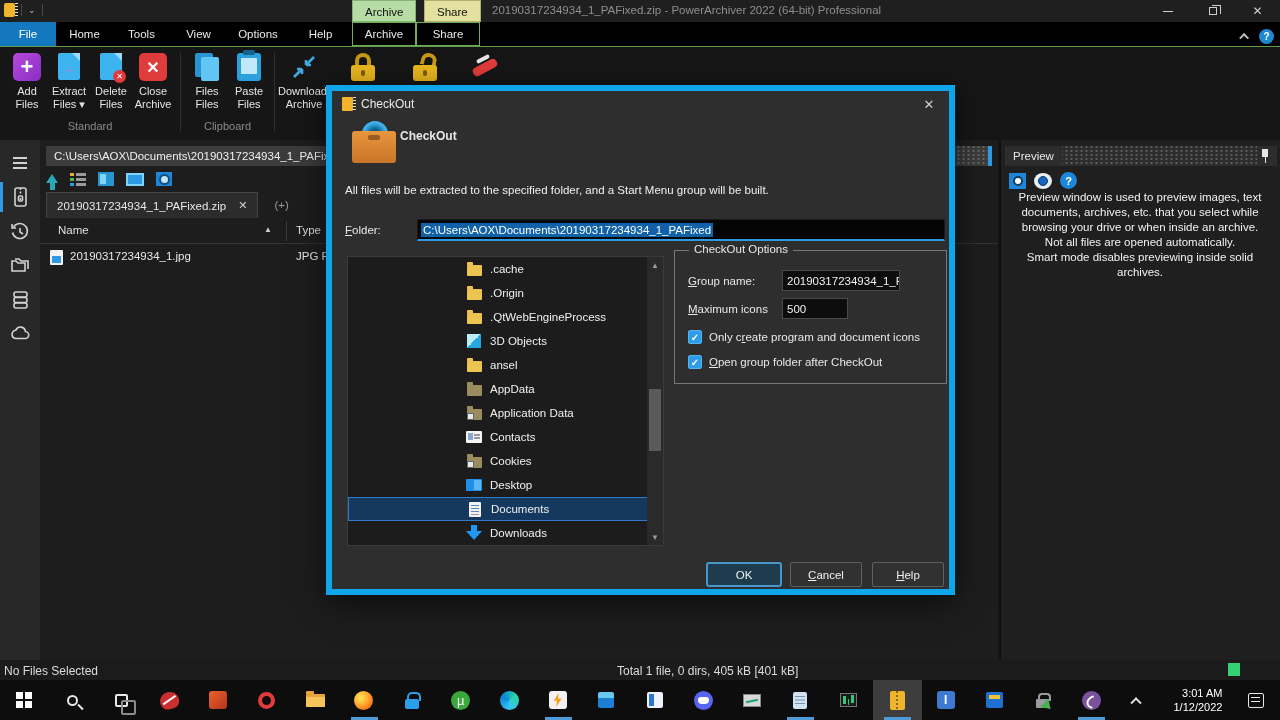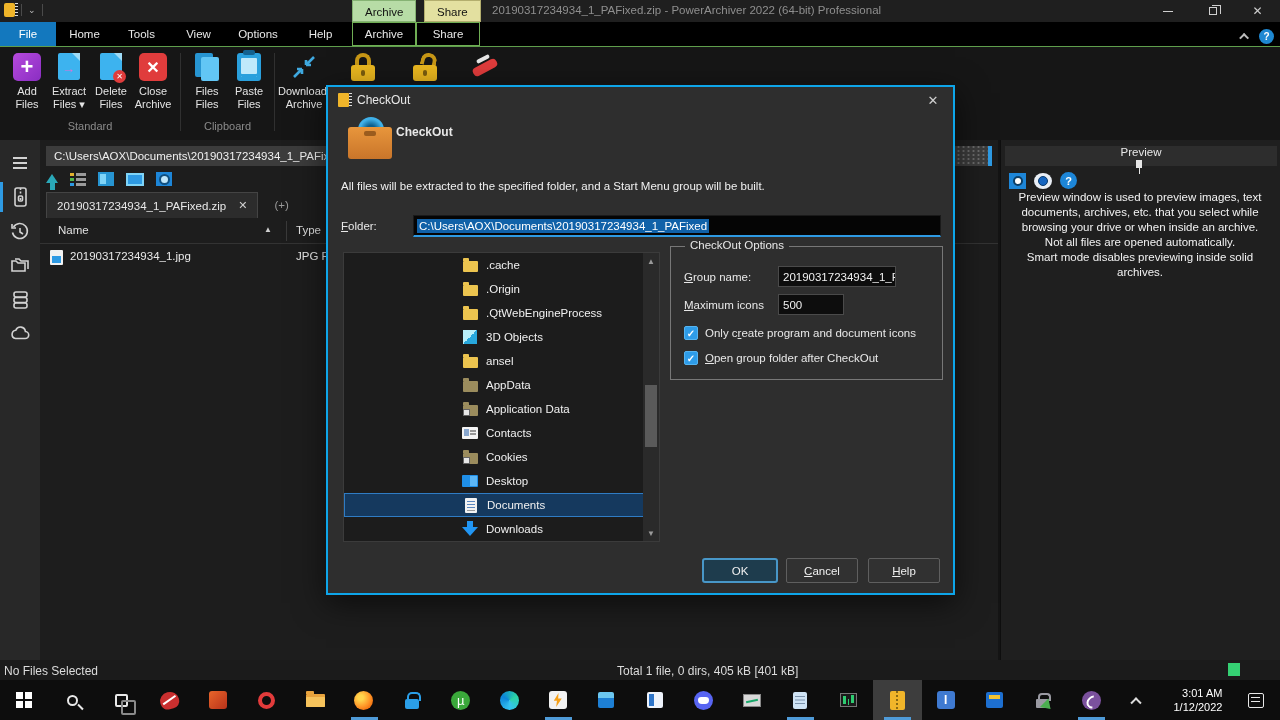--- a/index.html
+++ b/index.html
@@ -116,21 +116,21 @@
   #colheads .csep { position:absolute; left:246px; top:3px; width:1px; height:20px; background:#3a3a3a; }
   #colheads .ctype { position:absolute; left:256px; top:6px; }
   #filerow { position:absolute; left:0; top:106px; width:958px; height:24px; font-size:11.5px; }
   .jpgicon { position:absolute; left:10px; top:4px; width:13px; height:15px; background:#f2f2f2; border-radius:1px; }
   .jpgicon::after { content:""; position:absolute; left:2px; top:6px; width:9px; height:7px; background:#2e9ae3; }
   #filerow .fname { position:absolute; left:30px; top:4px; }
   #filerow .ftype { position:absolute; left:256px; top:4px; }
 
   
   #preview { position:absolute; left:1000px; top:140px; width:280px; height:520px; background:#1f1f1f; border-left:1px solid #0e0e0e; }
-  #pv-head { position:absolute; left:4px; top:6px; width:272px; height:20px; background:#2d2d2d; display:flex; align-items:center; font-size:11.5px;flex-direction:column; }
+  #pv-head { position:absolute; left:4px; top:6px; width:272px; height:20px; background:#2d2d2d; display:flex; align-items:center; font-size:11.5px; }
   #pv-head .t { padding:0 8px; }
   #pv-head .grip { flex:1; height:100%;
     background-image:radial-gradient(circle,#5e5e5e 1px, transparent 1.2px); background-size:5px 4px; background-position:2px 3px; }
   .pin { width:16px; height:18px; position:relative; margin-right:4px; }
   .pin::before { content:""; position:absolute; left:5px; top:2px; width:6px; height:8px; background:#e6e6e6; }
   .pin::after { content:""; position:absolute; left:7.5px; top:10px; width:1.5px; height:6px; background:#e6e6e6; }
   #pv-tools { position:absolute; left:8px; top:32px; display:flex; gap:8px; align-items:center; }
   .pvt1 { width:17px; height:16px; background:#1d86d8; display:flex; align-items:center; justify-content:center; }
   .pvt1::after { content:""; width:6px; height:6px; border-radius:50%; background:#fff; border:2px solid #0c3e66; }
   .pvt2 { width:18px; height:16px; border-radius:50%; background:#e9eef5; display:flex; align-items:center; justify-content:center; }
@@ -197,21 +197,21 @@
   .ic-enc::after { content:""; position:absolute; left:6px; top:3px; width:0; height:0; border:6px solid transparent; border-left:9px solid #4caf50; transform:rotate(45deg); }
   .ic-viber { width:19px; height:19px; border-radius:50%; background:#7b519d; position:relative; }
   .ic-viber::after { content:""; position:absolute; left:5px; top:4px; width:8px; height:10px; border:2px solid #fff; border-radius:50%; border-top-color:transparent; border-right-color:transparent; transform:rotate(45deg); }
   .tb-chev { width:8px; height:8px; border-left:2px solid #ddd; border-top:2px solid #ddd; transform:rotate(45deg) translate(2px,2px); }
   #tb-clock { width:70px; display:flex; flex-direction:column; justify-content:center; align-items:flex-end; font-size:11px; line-height:14px; color:#fff; padding-right:4px; }
   .ic-note { width:16px; height:15px; border:1.5px solid #e8e8e8; border-radius:2px; position:relative; }
   .ic-note::after { content:""; position:absolute; left:2px; top:3px; width:9px; height:1.5px; background:#e8e8e8; box-shadow:0 4px 0 #e8e8e8; }
 
   
   #dlg { position:absolute; left:326px; top:85px; width:629px; height:510px; background:#2e2e2e;
-    border:2px solid #0ea5e9; box-shadow:0 8px 30px rgba(0,0,0,.6); z-index:50; font-size:11.5px; }
+    border:6px solid #0ea5e9; box-shadow:0 8px 30px rgba(0,0,0,.6); z-index:50; font-size:11.5px; }
   #dlg-title { position:absolute; left:0; top:0; width:100%; height:26px; display:flex; align-items:center; padding-left:10px; gap:8px; font-size:12px; }
   #dlg-close { position:absolute; right:0; top:0; width:40px; height:26px; display:flex; align-items:center; justify-content:center; color:#cfcfcf; font-size:13px; }
   .dlg-mini { width:11px; height:14px; background:#f0b52a; border-radius:1px; position:relative; }
   .dlg-mini::after { content:""; position:absolute; right:-3px; top:0; width:3px; height:14px;
     background:repeating-linear-gradient(#ddd 0 1px, transparent 1px 3px); }
   #dlg-hicon { position:absolute; left:20px; top:30px; width:44px; height:42px; }
   #dlg-hicon .cd { position:absolute; left:10px; top:0; width:26px; height:26px; border-radius:50%; background:radial-gradient(circle,#0c5f8e 25%,#3fb0e8 60%); }
   #dlg-hicon .box { position:absolute; left:0; top:10px; width:44px; height:32px; background:linear-gradient(180deg,#e8963c,#c9752a); border-radius:3px; }
   #dlg-hicon .box::after { content:""; position:absolute; left:16px; top:4px; width:12px; height:5px; background:#9a5c1e; border-radius:2px; }
   #dlg-htitle { position:absolute; left:68px; top:38px; font-weight:bold; font-size:12px; }

